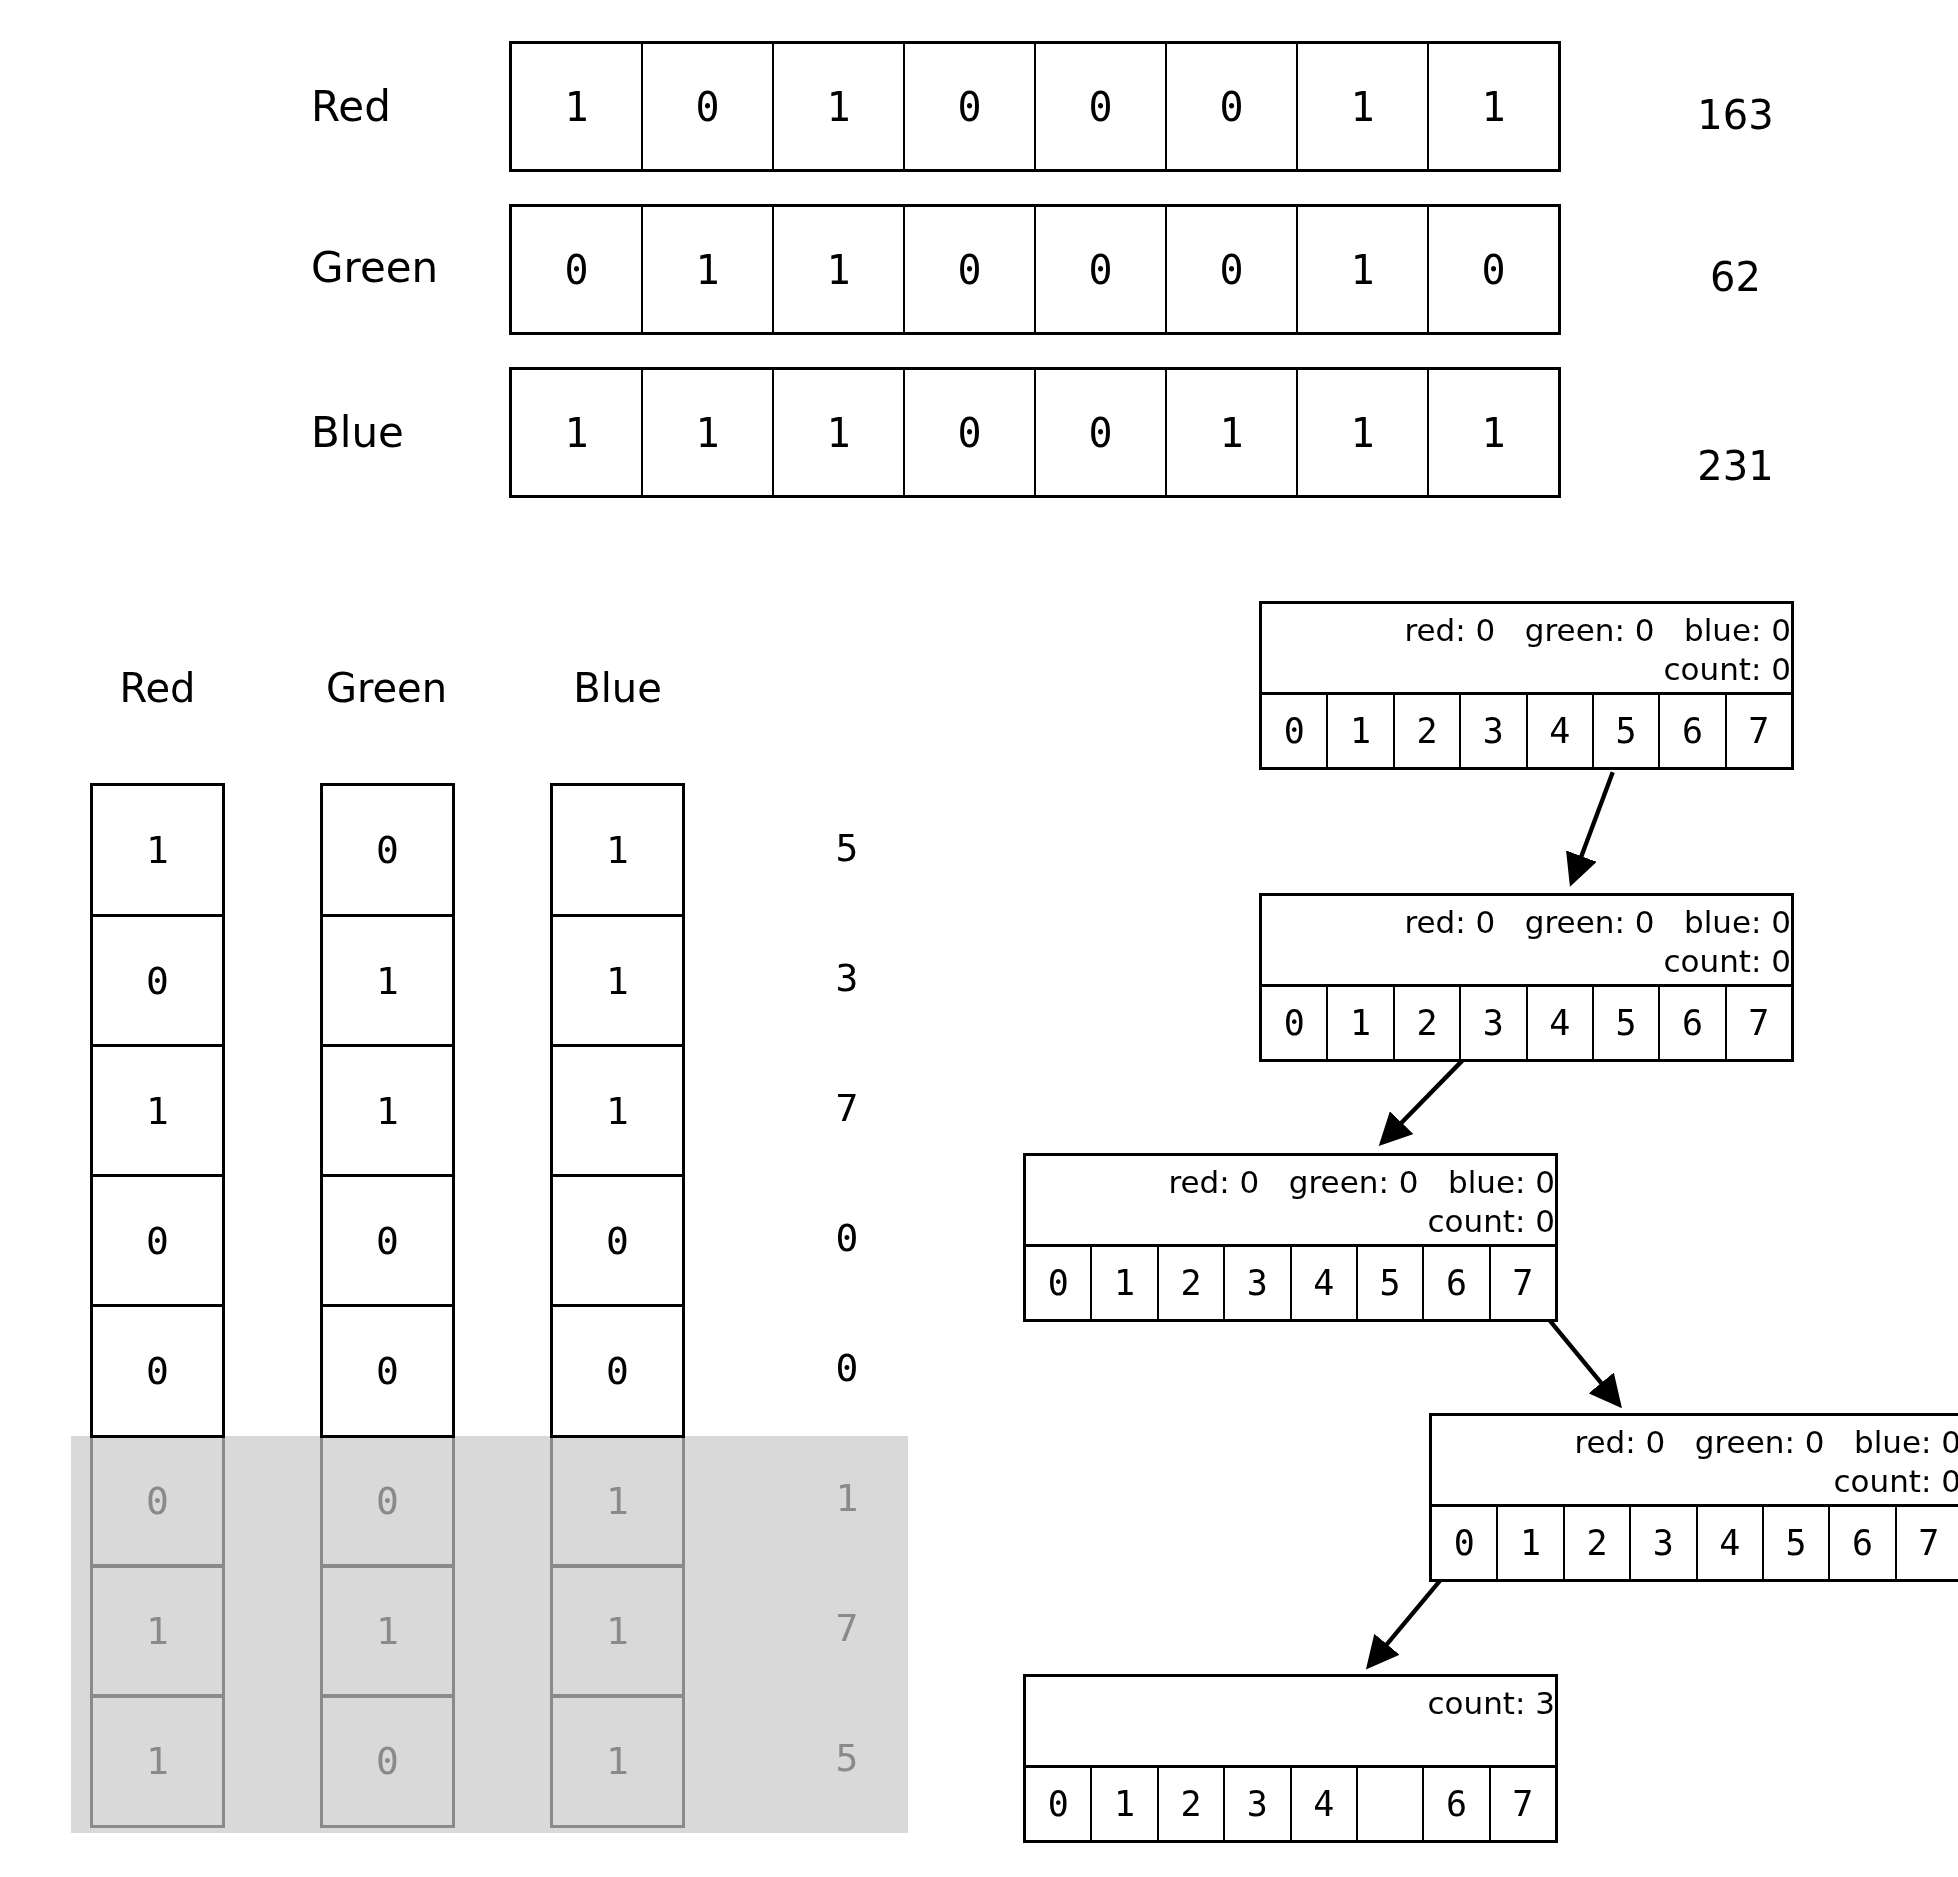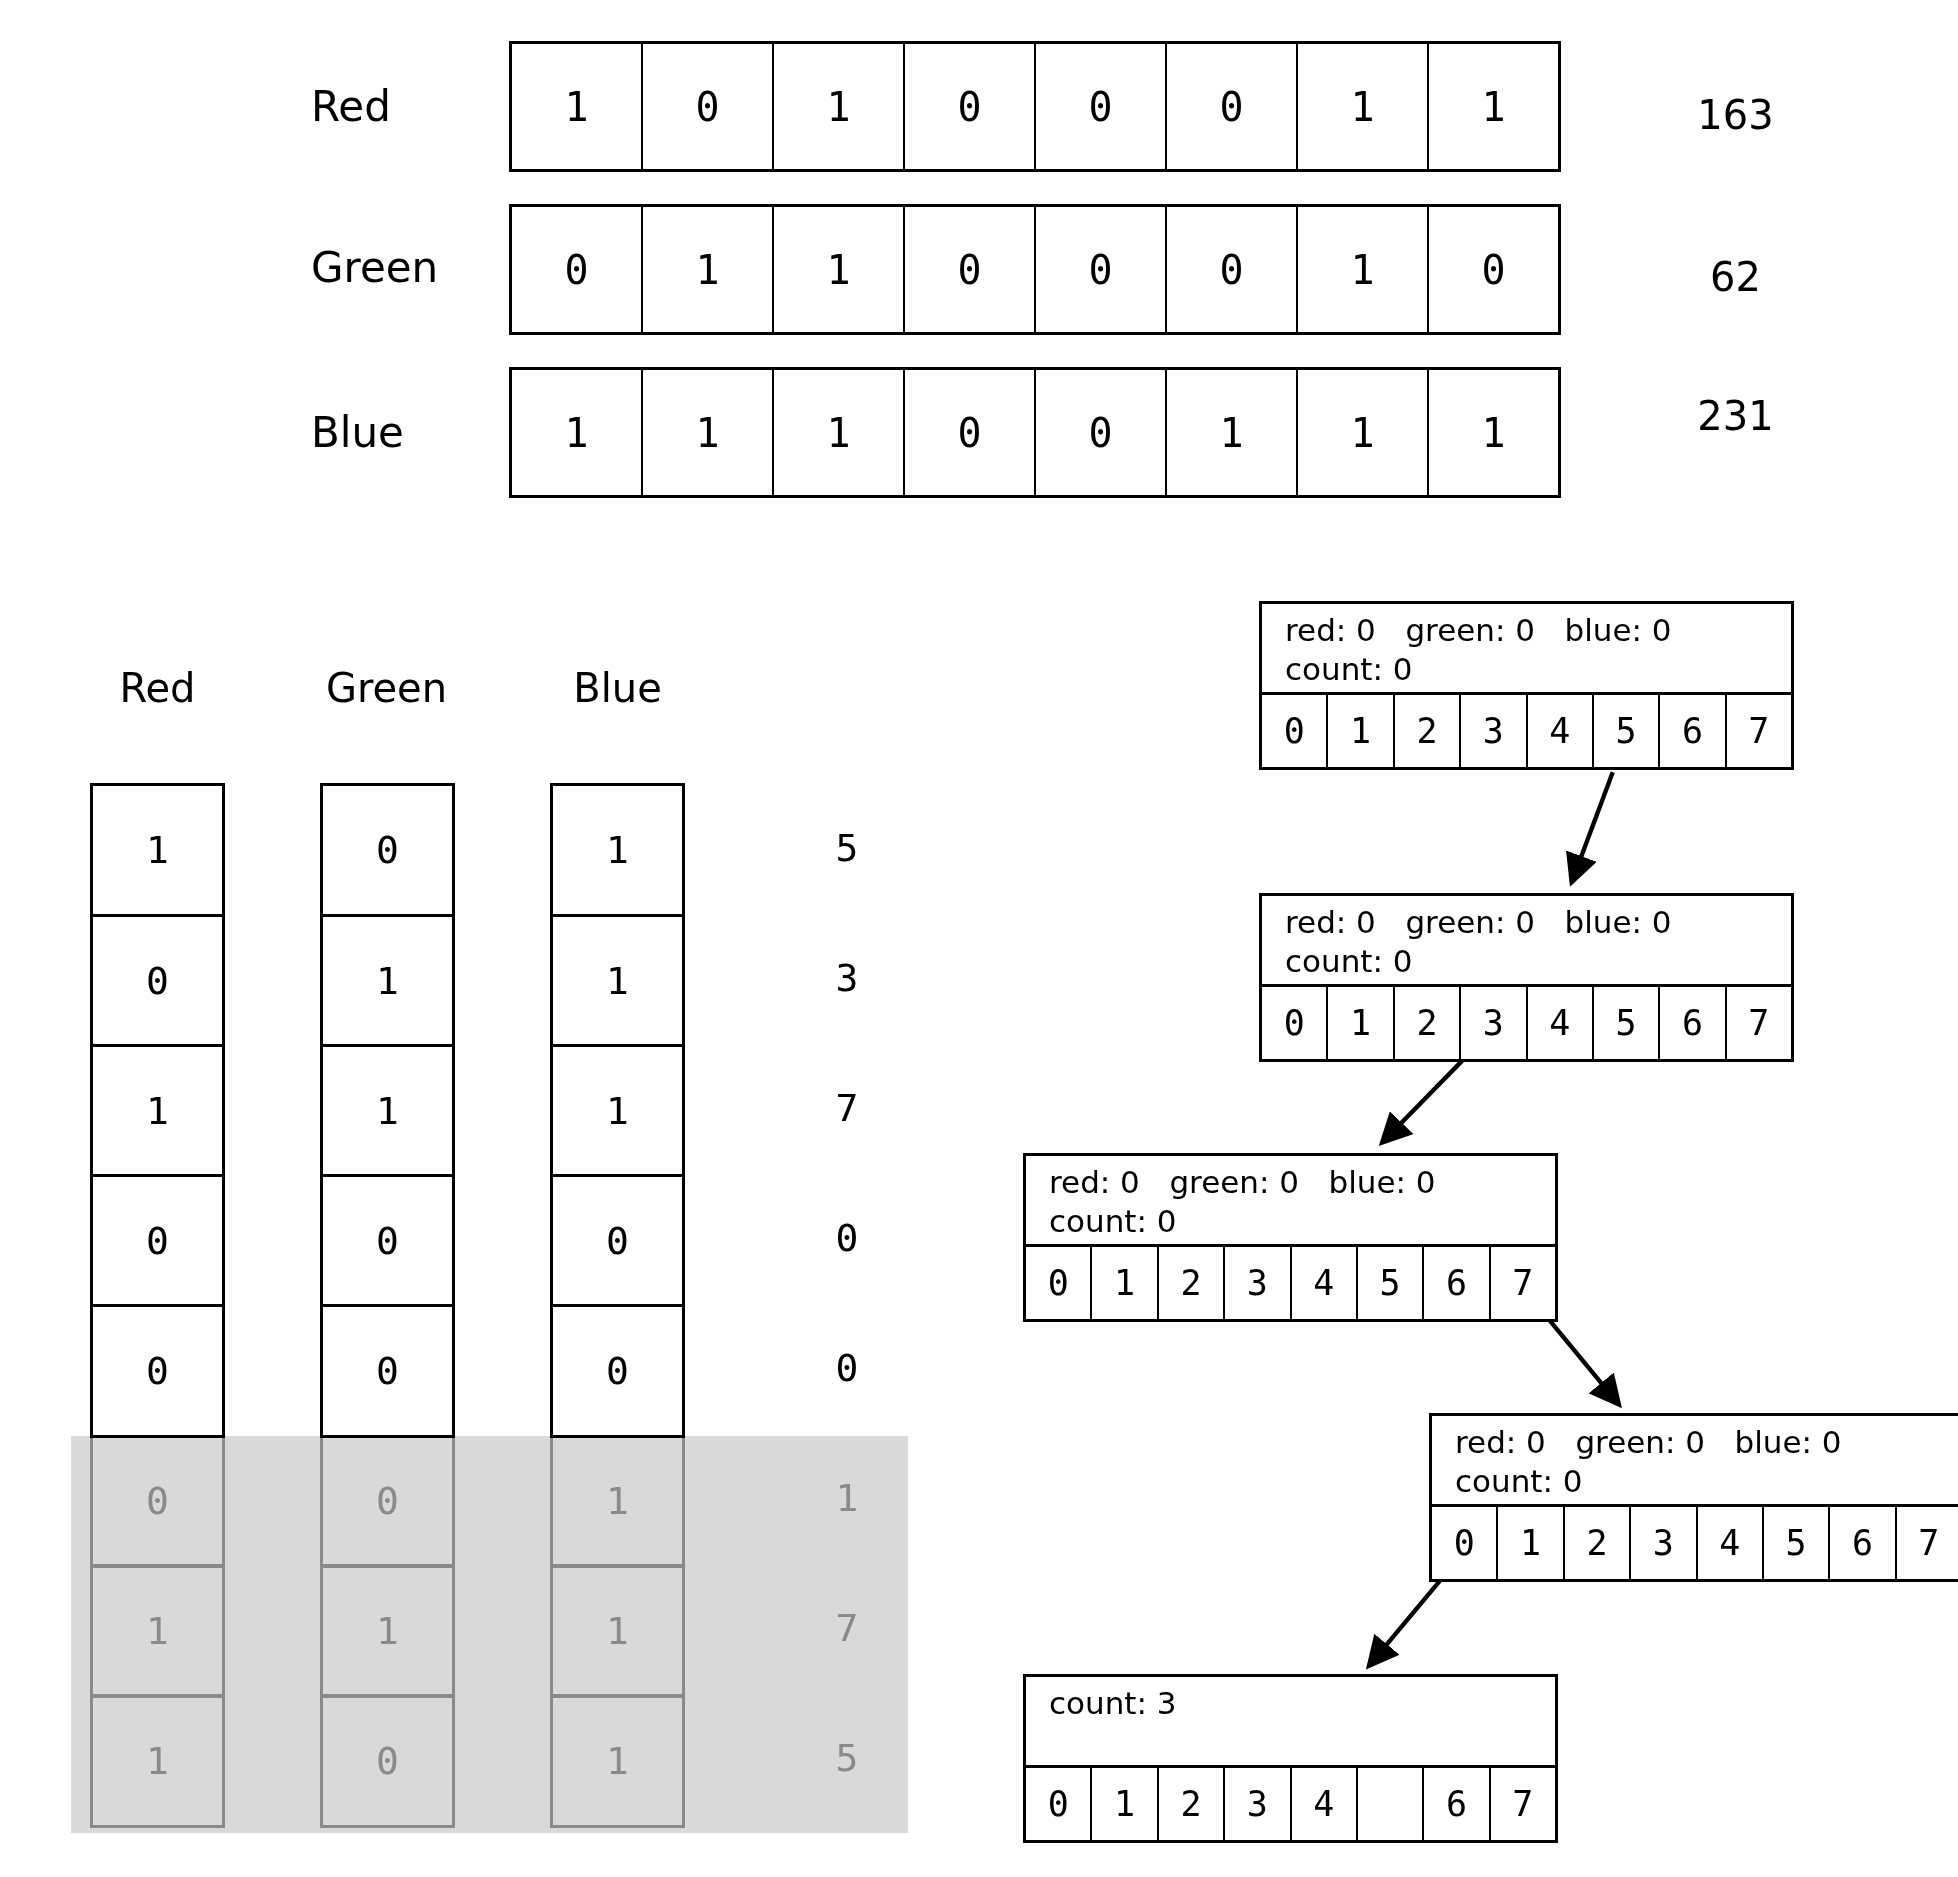--- a/index.html
+++ b/index.html
@@ -23,21 +23,21 @@
              display:flex; align-items:center; justify-content:center;
              font-family:"DejaVu Sans Mono",monospace; font-size:38px; z-index:2; }
   .colcell.gray { border-color:#8a8a8a; color:#8a8a8a; background:transparent; z-index:1; }
   .lvl { position:absolute; width:96px; text-align:center; z-index:2;
          font-family:"DejaVu Sans Mono",monospace; font-size:38px; line-height:47px; }
   .lvl.gray { color:#8a8a8a; }
   .gray-overlay { position:absolute; left:39px; top:1436px; width:837px; height:397px;
                   background:#d9d9d9; z-index:0; }
 
   
-  .node { position:absolute; width:535px; height:169px; border:3.5px solid #000; background:#fff; z-index:2; }
+  .node { position:absolute; width:535px; height:169px; border:3.5px solid #000; background:#fff; z-index:2;text-align:right; }
   .nhead { height:91px; border-bottom:3.5px solid #000; padding:7px 0 0 23px; }
   .nline { font-size:31px; line-height:39px; white-space:pre; }
   .ncells { display:flex; height:72px; }
   .ncell { flex:1; border-left:2.6px solid #000; display:flex; align-items:center; justify-content:center;
            font-family:"DejaVu Sans Mono",monospace; font-size:35px; }
   .ncell:first-child { border-left:none; }
 
   .edges { position:absolute; left:0; top:0; z-index:5; pointer-events:none; }
 </style>
 </head>
@@ -75,21 +75,21 @@
     <div class="bit">1</div>
     <div class="bit">0</div>
     <div class="bit">0</div>
     <div class="bit">1</div>
     <div class="bit">1</div>
     <div class="bit">1</div>
   </div>
 
   <div class="top-value" style="left:1616px;top:93px">163</div>
   <div class="top-value" style="left:1616px;top:255px">62</div>
-  <div class="top-value" style="left:1616px;top:394px">231</div>
+  <div class="top-value" style="left:1616px;top:444px">231</div>
 
   <div class="col-header" style="left:38px;top:664px">Red</div>
   <div class="col-header" style="left:267px;top:664px">Green</div>
   <div class="col-header" style="left:498px;top:664px">Blue</div>
 
   <div class="gray-overlay"></div>
 
   <div class="colcell" style="left:58px;top:783px">1</div>
   <div class="colcell" style="left:58px;top:914px">0</div>
   <div class="colcell" style="left:58px;top:1044px">1</div>

